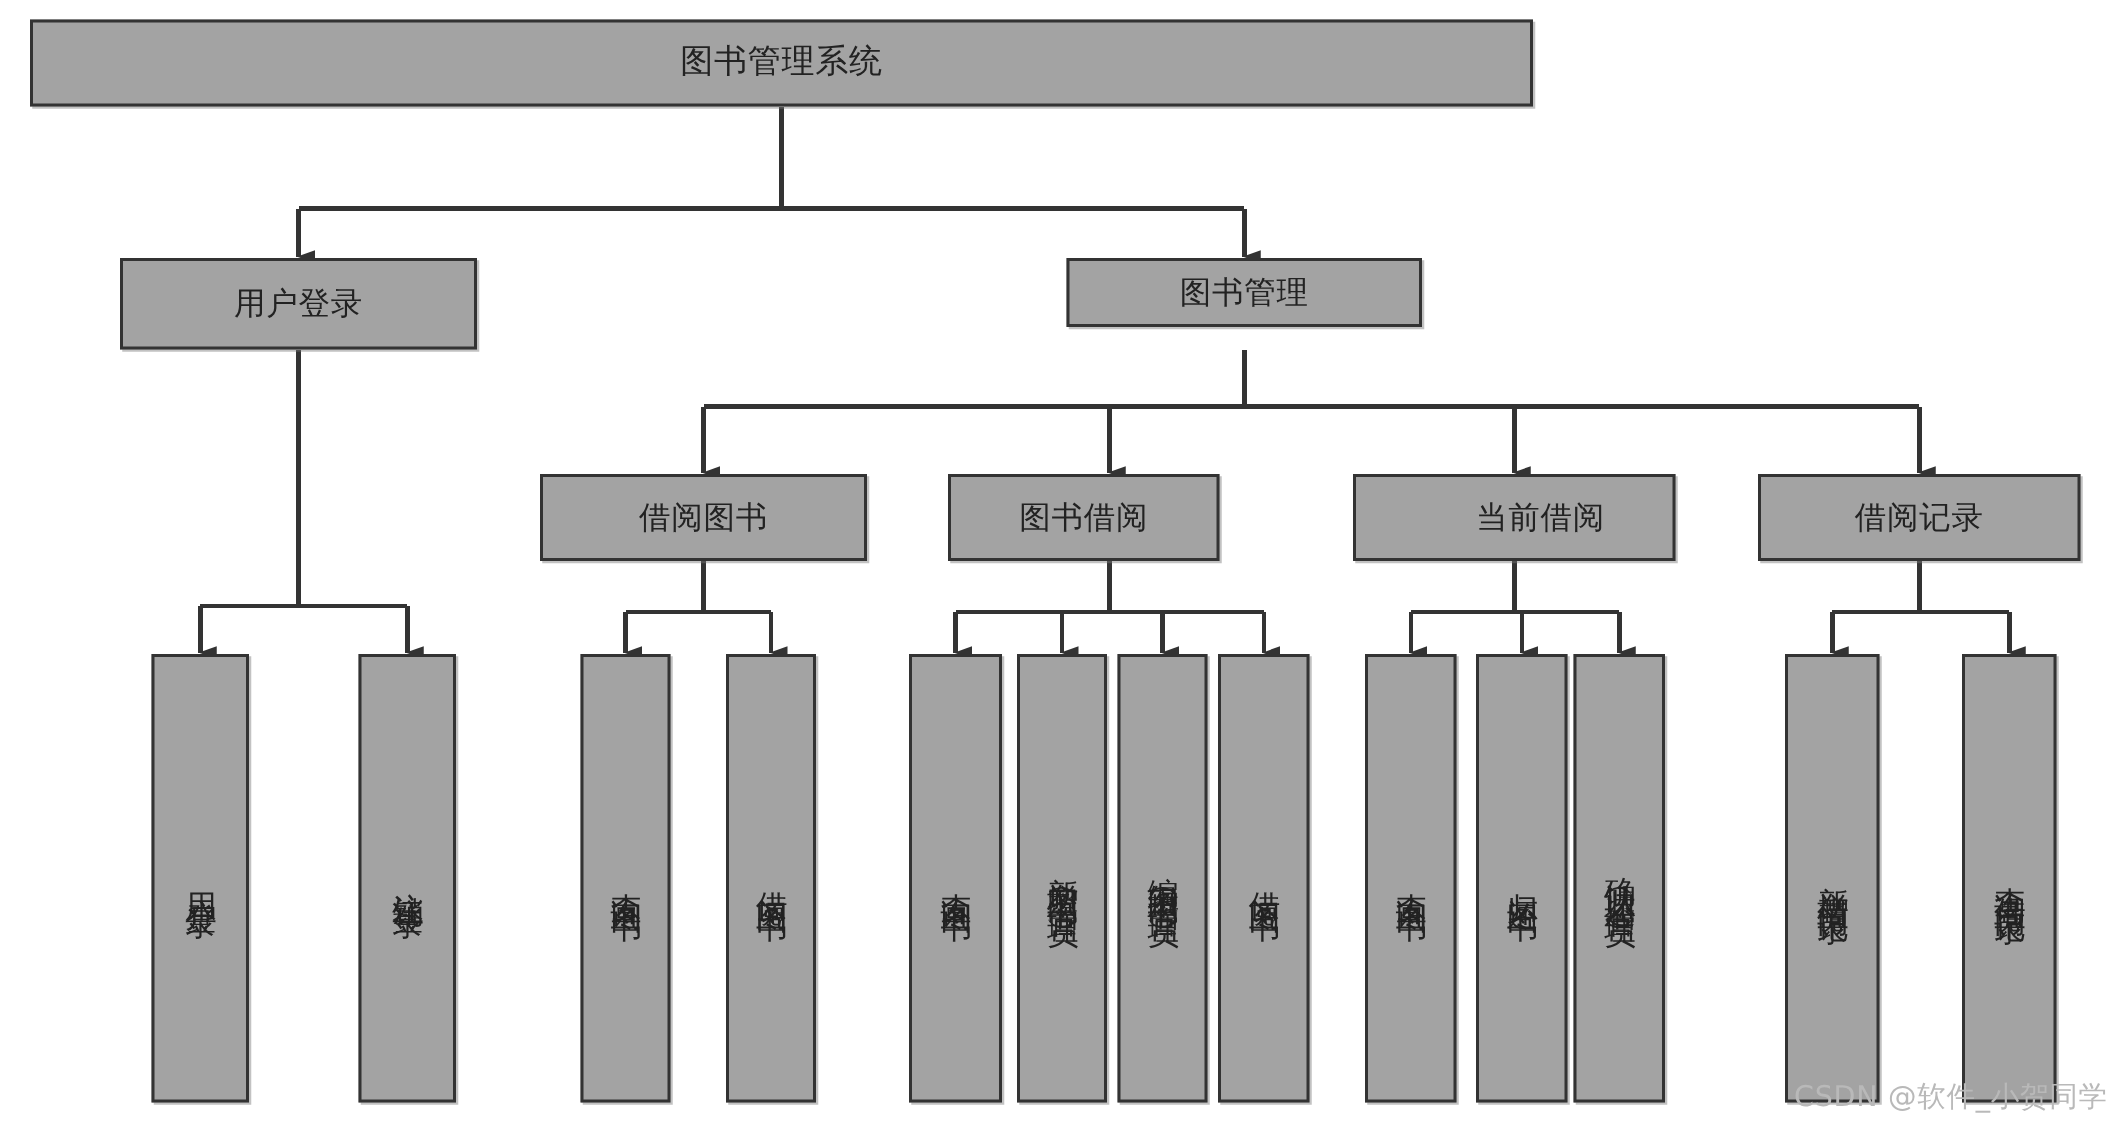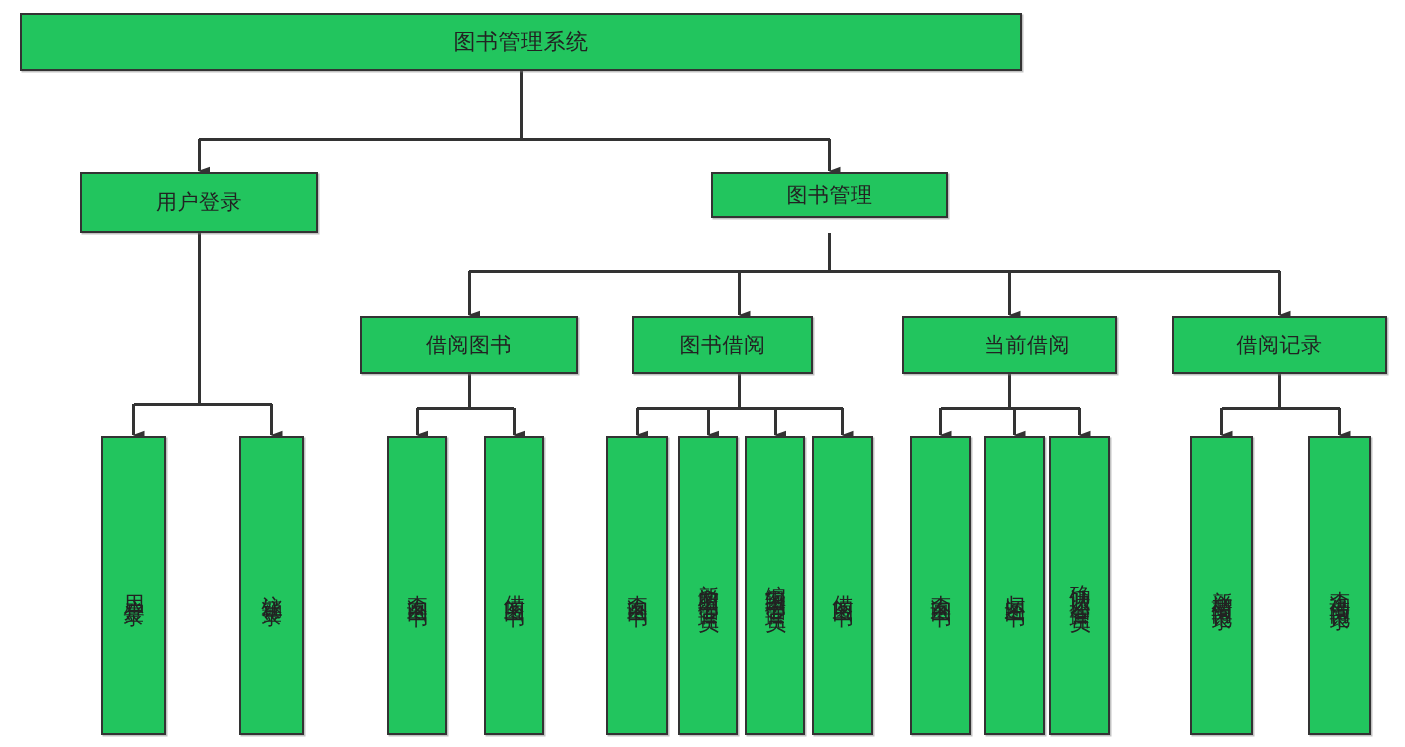--- a/index.html
+++ b/index.html
@@ -21,21 +21,21 @@
     position: absolute;
     left: 0;
     top: 0;
     width: 1405px;
     height: 747px;
     pointer-events: none;
   }
   .node {
     position: absolute;
     box-sizing: border-box;
-    background: #22c55e;
+    background: #a3a3a3;
     border: 2.5px solid #333333;
     display: flex;
     align-items: center;
     justify-content: center;
     box-shadow: 1.5px 1.5px 0 rgba(120,120,120,0.45);
   }
   .node .label {
     color: #222222;
     text-align: center;
     line-height: 1.18;
@@ -172,14 +172,15 @@
         <span class="label">确认归还（管理员）</span>
       </div>
       <div class="node vertical" style="left: 1190px; top: 436px; width: 63px; height: 299px;">
         <span class="label">新增借阅记录</span>
       </div>
       <div class="node vertical" style="left: 1308px; top: 436px; width: 63px; height: 299px;">
         <span class="label">查询借阅记录</span>
       </div>
     </div>
 
+  <div class="watermark" style="left: 1196px; top: 718px;">CSDN @软件_小贺同学</div>
 
 </div>
 
 </body></html>

